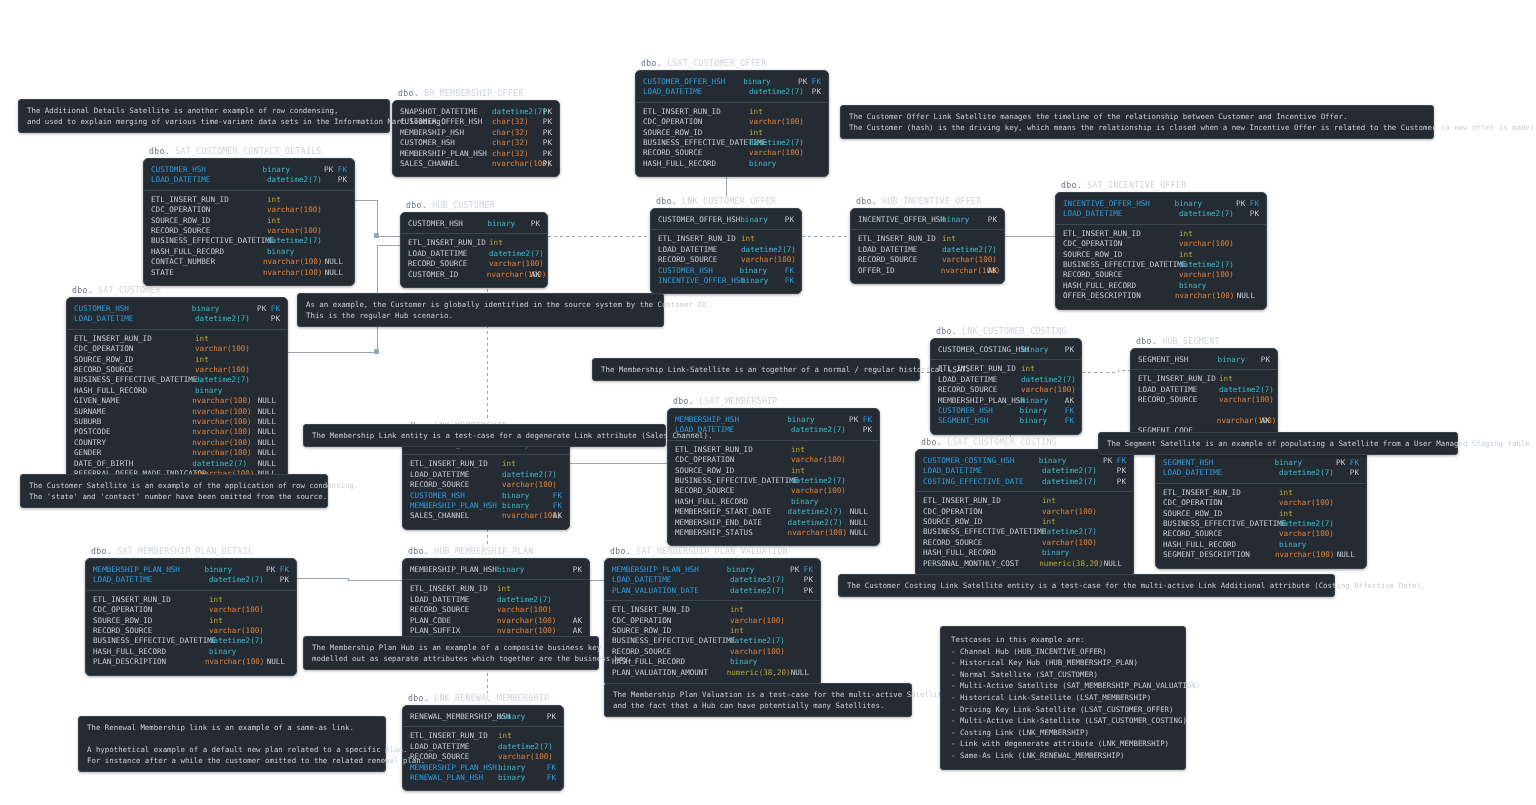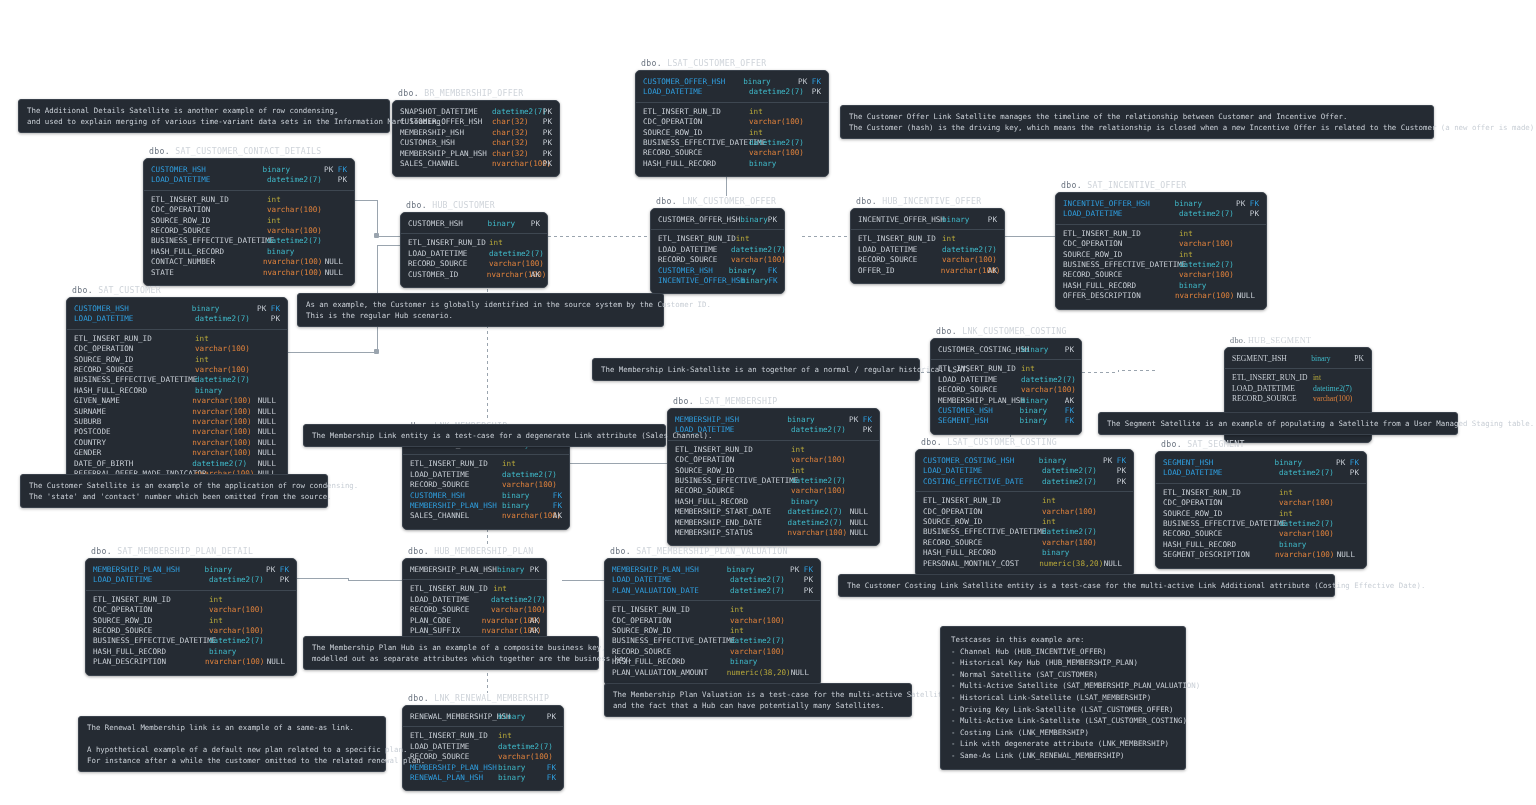--- a/index.html
+++ b/index.html
@@ -256,21 +256,21 @@
               <span class="c-type " style="width: 44px;">varchar(100)</span>
             </div>
             <div class="row">
               <span class="c-name" style="width: 81px;">CUSTOMER_ID</span>
               <span class="c-type " style="width: 44px;">nvarchar(100)</span>
               <span class="c-flag" style="margin-left: auto;"><span>AK</span></span>
             </div>
           </div>
         </div>
       </div>
-      <div class="entity" style="left: 650px; top: 196px; width: 135px;">
+      <div class="entity" style="left: 650px; top: 196px; width: 152px;">
         <div class="ent-title"><span class="schema">dbo.</span> <span>LNK_CUSTOMER_OFFER</span></div>
         <div class="ent-body">
           <div class="grp pk-grp">
             <div class="row">
               <span class="c-name" style="width: 83px;">CUSTOMER_OFFER_HSH</span>
               <span class="c-type t-blue" style="width: 46px;">binary</span>
               <span class="c-flag" style="margin-left: auto;"><span>PK</span></span>
             </div>
           </div>
           <div class="grp">
@@ -495,21 +495,21 @@
               <span class="c-flag" style="margin-left: auto;"><span class="fk">FK</span></span>
             </div>
             <div class="row">
               <span class="c-name key" style="width: 83px;">SEGMENT_HSH</span>
               <span class="c-type t-blue" style="width: 46px;">binary</span>
               <span class="c-flag" style="margin-left: auto;"><span class="fk">FK</span></span>
             </div>
           </div>
         </div>
       </div>
-      <div class="entity" style="left: 1224px; top: 336px; width: 148px; font-family: Liberation Serif, serif;">
+      <div class="entity" style="left: 1130px; top: 336px; width: 148px;">
         <div class="ent-title"><span class="schema">dbo.</span> <span>HUB_SEGMENT</span></div>
         <div class="ent-body">
           <div class="grp pk-grp">
             <div class="row">
               <span class="c-name" style="width: 81px;">SEGMENT_HSH</span>
               <span class="c-type t-blue" style="width: 44px;">binary</span>
               <span class="c-flag" style="margin-left: auto;"><span>PK</span></span>
             </div>
           </div>
           <div class="grp">
@@ -774,21 +774,21 @@
               <span class="c-type t-blue" style="width: 64px;">binary</span>
             </div>
             <div class="row">
               <span class="c-name" style="width: 116px;">PLAN_DESCRIPTION</span>
               <span class="c-type " style="width: 64px;">nvarchar(100)</span>
               <span class="c-null" style="margin-right: 4px;">NULL</span>
             </div>
           </div>
         </div>
       </div>
-      <div class="entity" style="left: 402px; top: 546px; width: 145px;">
+      <div class="entity" style="left: 402px; top: 546px; width: 188px;">
         <div class="ent-title"><span class="schema">dbo.</span> <span>HUB_MEMBERSHIP_PLAN</span></div>
         <div class="ent-body">
           <div class="grp pk-grp">
             <div class="row">
               <span class="c-name" style="width: 87px;">MEMBERSHIP_PLAN_HSH</span>
               <span class="c-type t-blue" style="width: 48px;">binary</span>
               <span class="c-flag" style="margin-left: auto;"><span>PK</span></span>
             </div>
           </div>
           <div class="grp">
@@ -909,23 +909,23 @@
     </div>
   <div id="notes-layer">
       <div class="note" style="left: 18px; top: 99px; width: 354px;">The Additional Details Satellite is another example of row condensing,
 and used to explain merging of various time-variant data sets in the Information Mart loading.</div>
       <div class="note" style="left: 840px; top: 105px; width: 576px;">The Customer Offer Link Satellite manages the timeline of the relationship between Customer and Incentive Offer.
 The Customer (hash) is the driving key, which means the relationship is closed when a new Incentive Offer is related to the Customer (a new offer is made).</div>
       <div class="note" style="left: 297px; top: 293px; width: 349px;">As an example, the Customer is globally identified in the source system by the Customer ID.
 This is the regular Hub scenario.</div>
       <div class="note" style="left: 592px; top: 358px; width: 310px;">The Membership Link-Satellite is an together of a normal / regular historical LSAT.</div>
       <div class="note" style="left: 303px; top: 424px; width: 345px;">The Membership Link entity is a test-case for a degenerate Link attribute (Sales Channel).</div>
-      <div class="note" style="left: 1098px; top: 412px; width: 342px;">The Segment Satellite is an example of populating a Satellite from a User Managed Staging table.</div>
+      <div class="note" style="left: 1098px; top: 432px; width: 342px;">The Segment Satellite is an example of populating a Satellite from a User Managed Staging table.</div>
       <div class="note" style="left: 20px; top: 474px; width: 290px;">The Customer Satellite is an example of the application of row condensing.
-The 'state' and 'contact' number which been omitted from the source.</div>
+The 'state' and 'contact' number have been omitted from the source.</div>
       <div class="note" style="left: 838px; top: 574px; width: 479px;">The Customer Costing Link Satellite entity is a test-case for the multi-active Link Additional attribute (Costing Effective Date).</div>
       <div class="note" style="left: 303px; top: 636px; width: 278px;">The Membership Plan Hub is an example of a composite business key,
 modelled out as separate attributes which together are the business key.</div>
       <div class="note" style="left: 604px; top: 683px; width: 290px;">The Membership Plan Valuation is a test-case for the multi-active Satellite,
 and the fact that a Hub can have potentially many Satellites.</div>
       <div class="note" style="left: 78px; top: 716px; width: 290px;">The Renewal Membership link is an example of a same-as link.
 
 A hypothetical example of a default new plan related to a specific plan.
 For instance after a while the customer omitted to the related renewal plan.</div>
       <div class="note legend" style="left: 940px; top: 626px; width: 224px; white-space: nowrap;">

